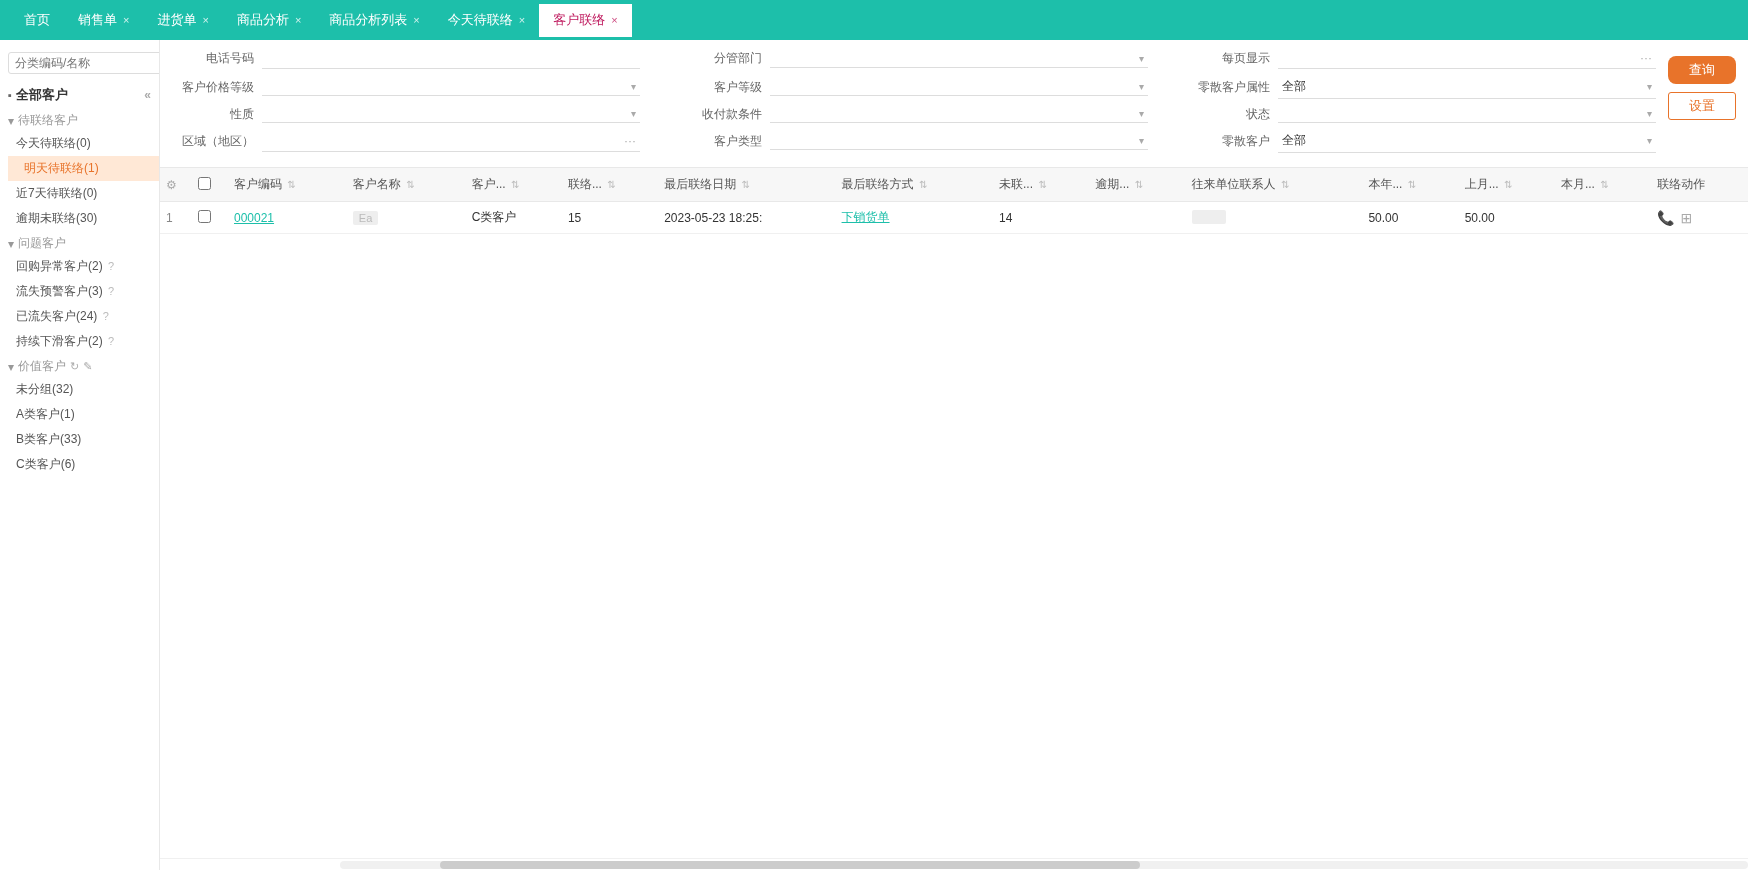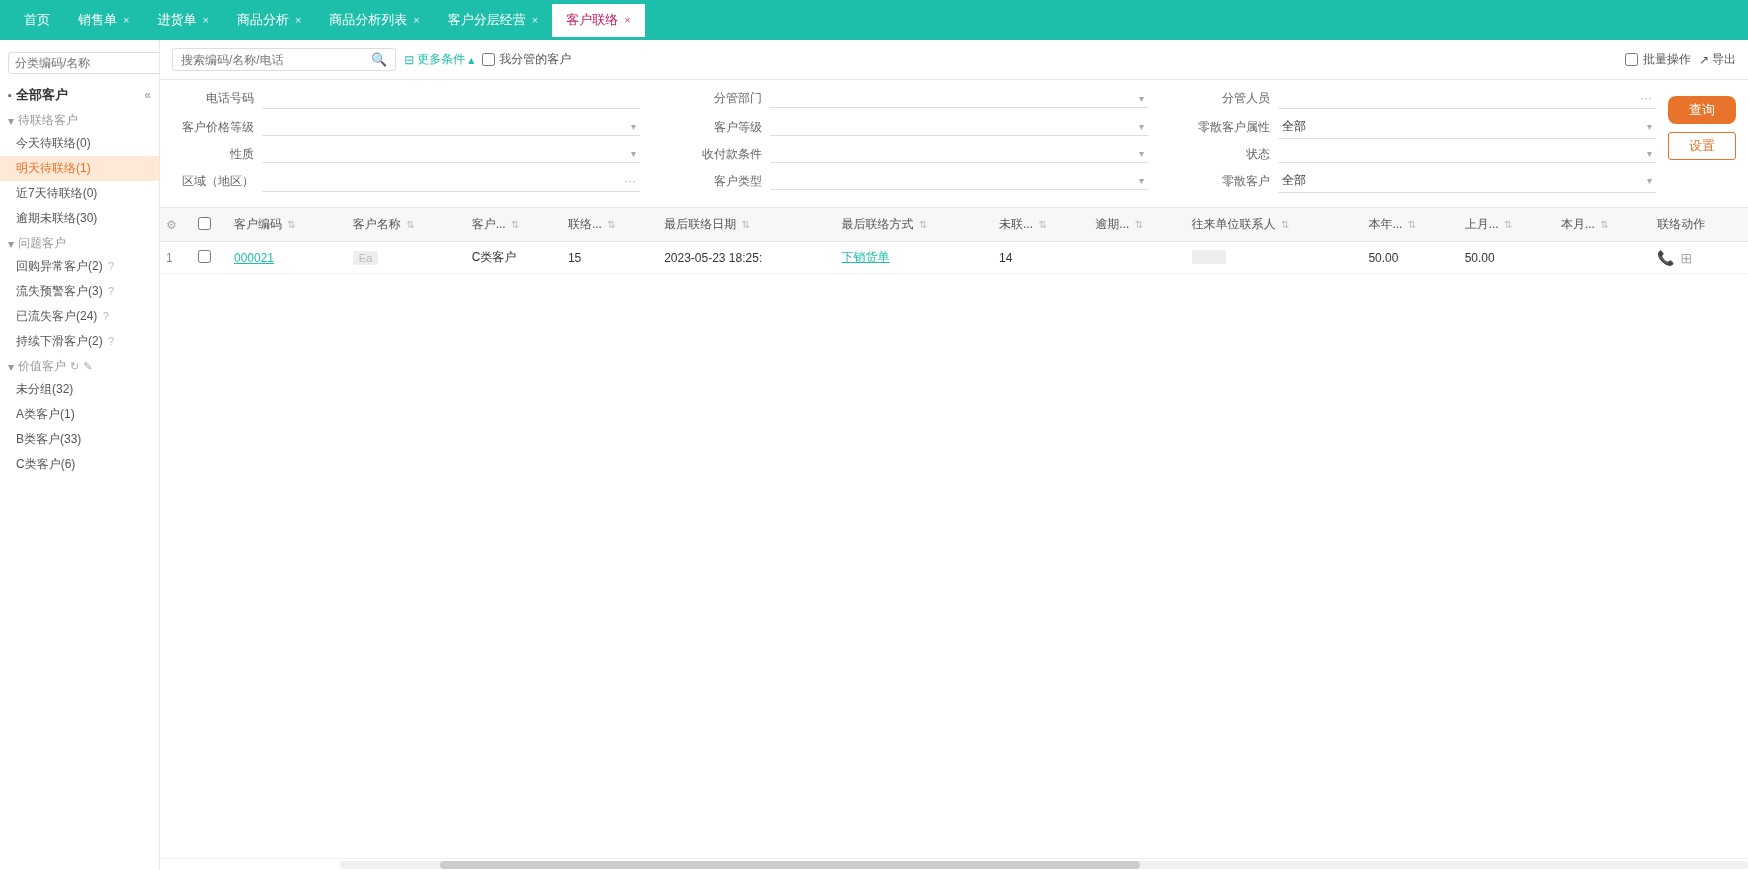--- a/index.html
+++ b/index.html
@@ -41,21 +41,21 @@
     .sidebar-collapse-btn { margin-left: auto; color: #aaa; font-size: 12px; }
     .sidebar-group-title {
       padding: 4px 8px 2px 8px; font-size: 12px; color: #999;
       display: flex; align-items: center;
     }
     .sidebar-group-title .tri { margin-right: 4px; }
     .sidebar-item {
       padding: 4px 8px 4px 16px; font-size: 12px; color: #555;
       cursor: pointer; white-space: nowrap;
     }
-    .sidebar-item.active { background: #ffe8d6; color: #e8732a; }
+    .sidebar-item.active { background: #ffe8d6; color: #e8732a; margin-left: 8px; }
     .sidebar-item .help-icon { color: #bbb; margin-left: 2px; font-size: 11px; }
 
     
     .content { flex: 1; display: flex; flex-direction: column; overflow: hidden; }
 
     
     .filter-bar {
       background: #fff; padding: 8px 12px; border-bottom: 1px solid #e8e8e8;
       display: flex; align-items: center; gap: 8px; flex-wrap: wrap;
     }
@@ -151,21 +151,21 @@
   </div>
   <div class="nav-item">
     <span>商品分析</span>
     <span class="close-x">×</span>
   </div>
   <div class="nav-item">
     <span>商品分析列表</span>
     <span class="close-x">×</span>
   </div>
   <div class="nav-item">
-    <span>客户分层经营</span>
+    <span>今天待联络</span>
     <span class="close-x">×</span>
   </div>
   <div class="nav-item active">
     <span>客户联络</span>
     <span class="close-x">×</span>
   </div>
 </div>
 
 <div class="main-layout">
 
@@ -233,45 +233,20 @@
     <div class="sidebar-item">
       <span>B类客户(33)</span>
     </div>
     <div class="sidebar-item">
       <span>C类客户(6)</span>
     </div>
   </div>
 
   <div class="content">
 
-    <div class="filter-bar">
-      <div class="filter-search-wrap">
-        <input type="text" style="width: 190px;" placeholder="搜索编码/名称/电话">
-        <span class="search-icon">🔍</span>
-      </div>
-      <div class="more-conditions">
-        <span>⊟</span>
-        <span>更多条件</span>
-        <span>▴</span>
-      </div>
-      <div class="my-customers">
-        <input type="checkbox" style="">
-        <span>我分管的客户</span>
-      </div>
-      <div class="filter-right">
-        <div class="btn-batch">
-          <input type="checkbox" style="margin-right: 2px;">
-          <span>批量操作</span>
-        </div>
-        <div class="btn-export">
-          <span>↗</span>
-          <span>导出</span>
-        </div>
-      </div>
-    </div>
 
     <div class="advanced-filters">
       <div style="display:flex; gap:0;">
 
         <div style="flex:1;">
 
           <div class="filter-row">
             <div class="filter-cell">
               <span class="filter-label">电话号码</span>
               <input class="filter-input" type="text" value="" style="">
@@ -279,21 +254,21 @@
             <div style="width:40px;"></div>
             <div class="filter-cell">
               <span class="filter-label">分管部门</span>
               <div class="filter-select">
                 <span class="filter-select-text"></span>
                 <span class="filter-select-arrow">▾</span>
               </div>
             </div>
             <div style="width:40px;"></div>
             <div class="filter-cell">
-              <span class="filter-label">分管人员</span>
+              <span class="filter-label">每页显示</span>
               <div style="flex:1; border-bottom:1px solid #ddd; padding: 3px 4px; display:flex; align-items:center; justify-content:flex-end;">
                 <span class="filter-dots">···</span>
               </div>
             </div>
           </div>
 
           <div class="filter-row">
             <div class="filter-cell">
               <span class="filter-label">客户价格等级</span>
               <div class="filter-select">

